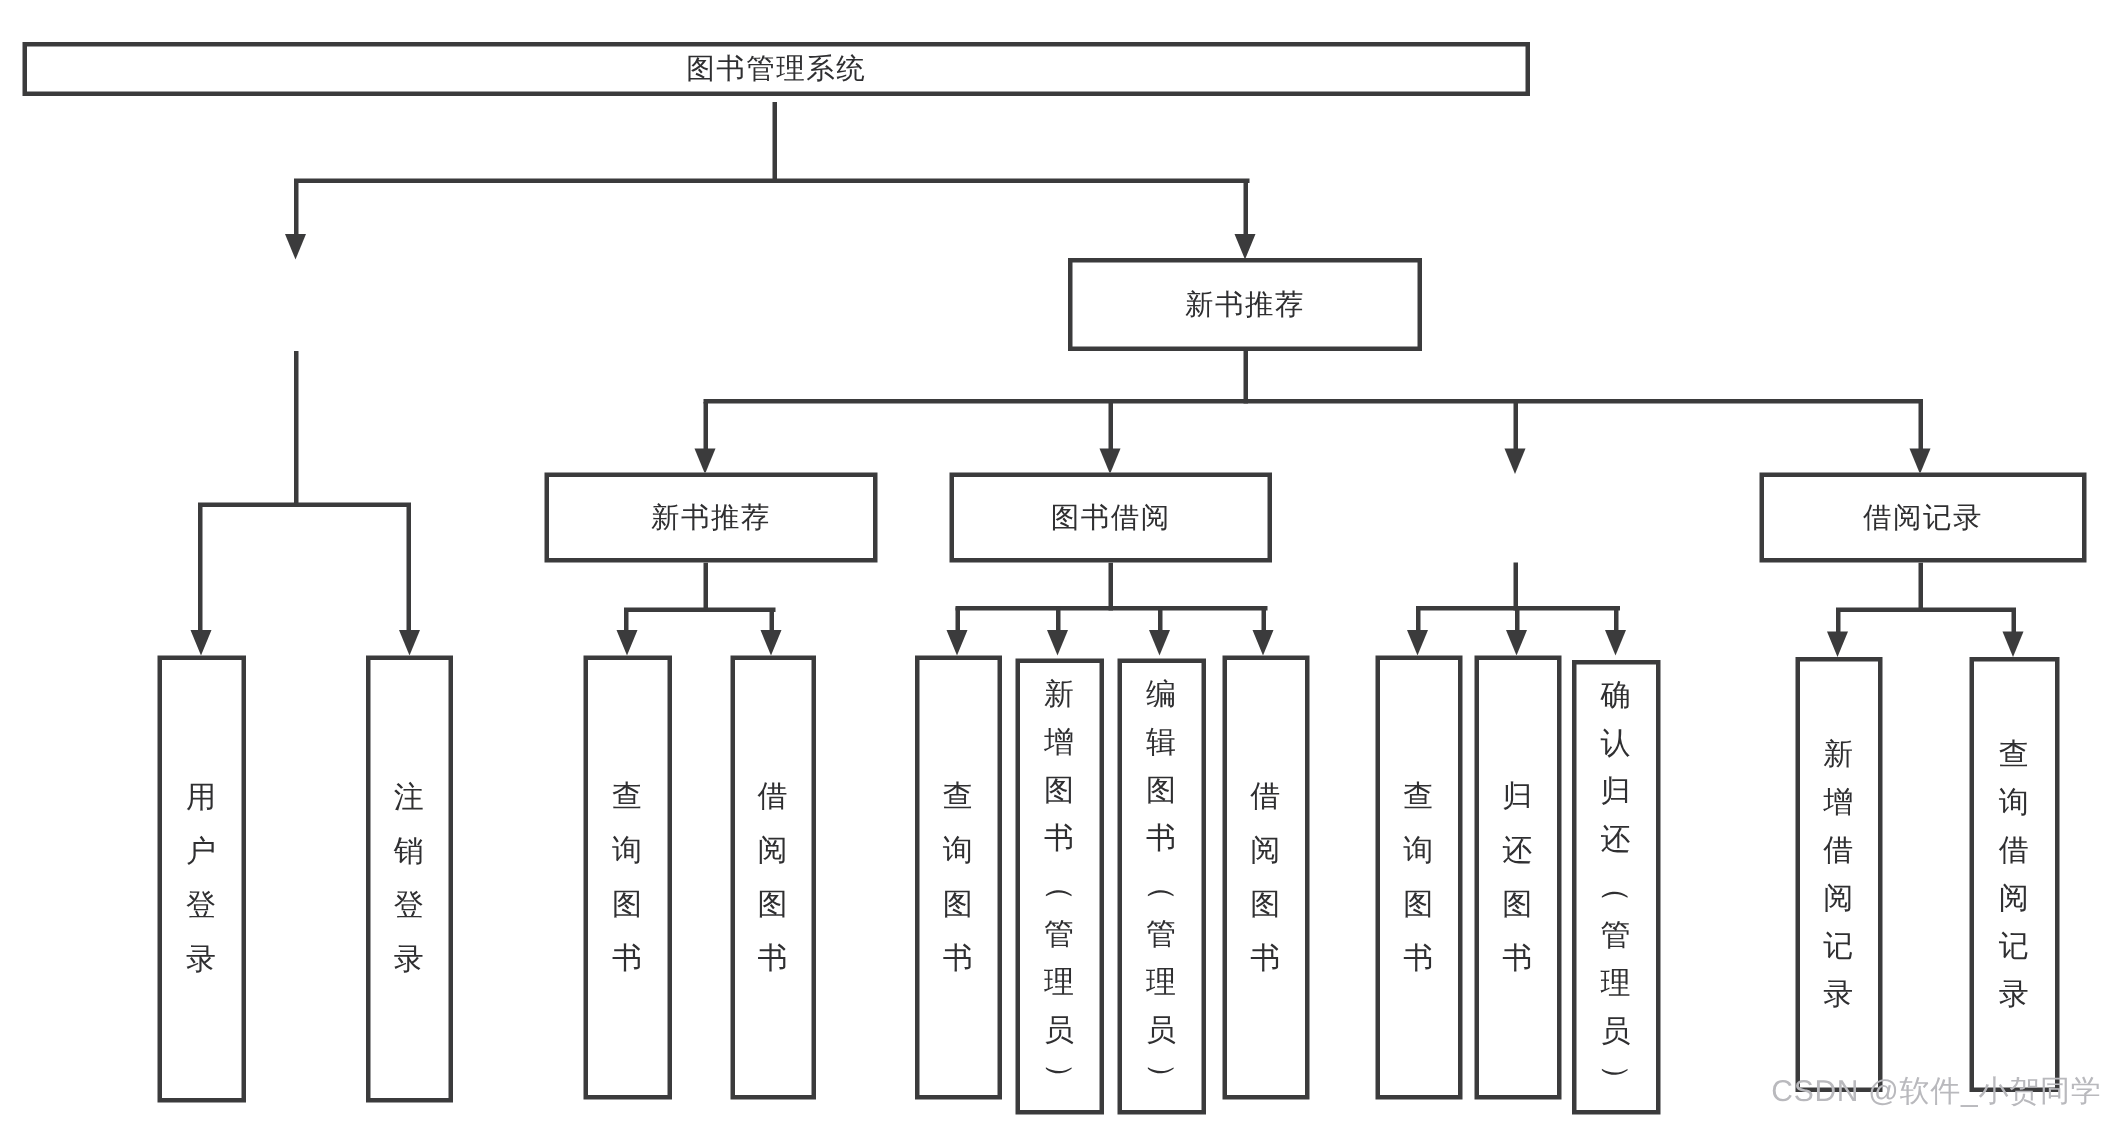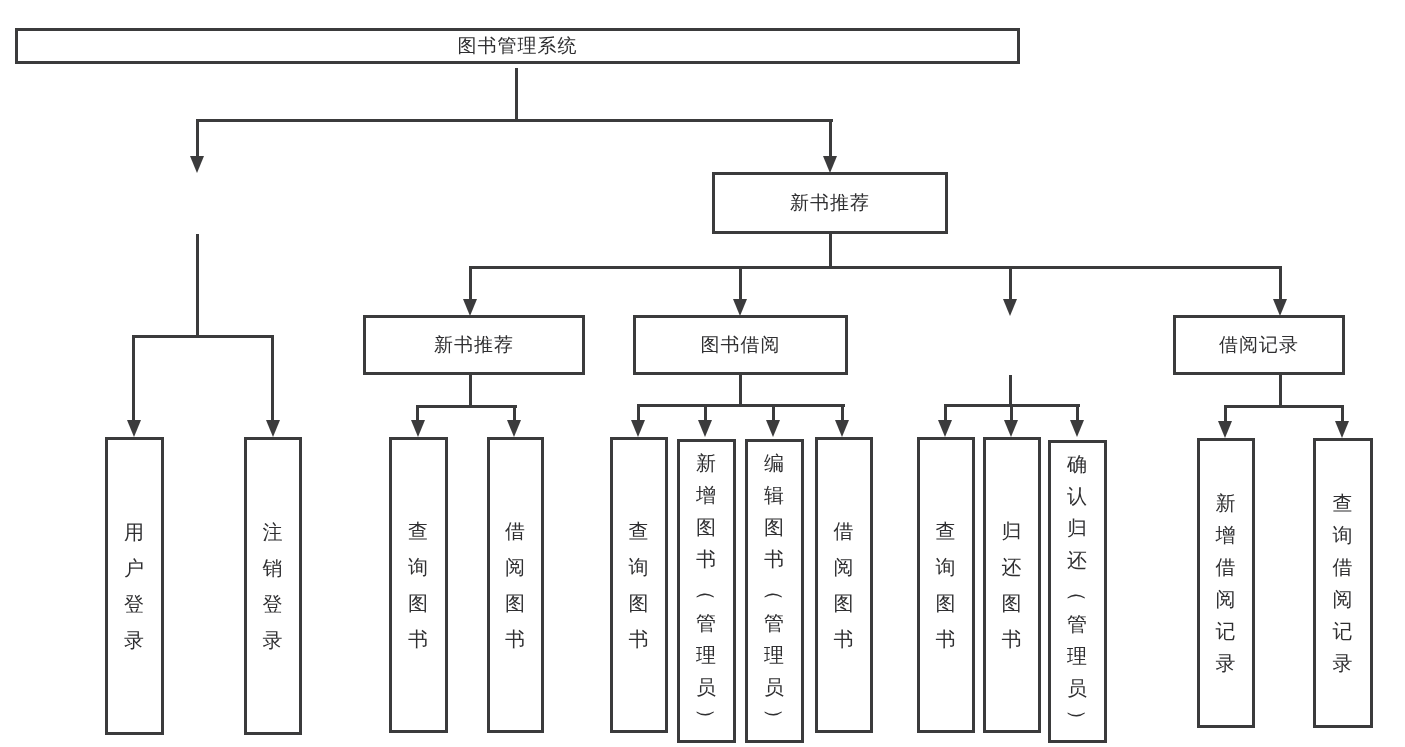--- a/index.html
+++ b/index.html
@@ -77,21 +77,21 @@
   <div class="arrow" style="left:463px;top:299px;"></div>
   <div class="vline" style="left:739px;top:268px;height:32px;"></div>
   <div class="arrow" style="left:733px;top:299px;"></div>
   <div class="vline" style="left:1009px;top:268px;height:32px;"></div>
   <div class="arrow" style="left:1003px;top:299px;"></div>
   <div class="vline" style="left:1279px;top:268px;height:32px;"></div>
   <div class="arrow" style="left:1273px;top:299px;"></div>
 
   <div class="box" style="left:363px;top:315px;width:222px;height:60px;">新书推荐</div>
   <div class="box" style="left:633px;top:315px;width:215px;height:60px;">图书借阅</div>
-  <div class="box" style="left:1173px;top:315px;width:172px;height:60px;">借阅记录</div>
+  <div class="box" style="left:1173px;top:315px;width:218px;height:60px;">借阅记录</div>
 
   <div class="vline" style="left:469px;top:375px;height:33px;"></div>
   <div class="hline" style="left:416px;top:405px;width:101px;"></div>
   <div class="vline" style="left:416px;top:406px;height:16px;"></div>
   <div class="arrow" style="left:411px;top:420px;"></div>
   <div class="vline" style="left:513px;top:406px;height:16px;"></div>
   <div class="arrow" style="left:507px;top:420px;"></div>
 
   <div class="box vbox" style="left:389px;top:437px;width:59px;height:296px;">
       <span class="vchar">查</span>
@@ -202,14 +202,15 @@
     </div>
   <div class="box vbox dense" style="left:1313px;top:438px;width:60px;height:290px;">
       <span class="vchar">查</span>
       <span class="vchar">询</span>
       <span class="vchar">借</span>
       <span class="vchar">阅</span>
       <span class="vchar">记</span>
       <span class="vchar">录</span>
     </div>
 
+  <div class="watermark">CSDN @软件_小贺同学</div>
 
 </div>
 
 </body></html>

